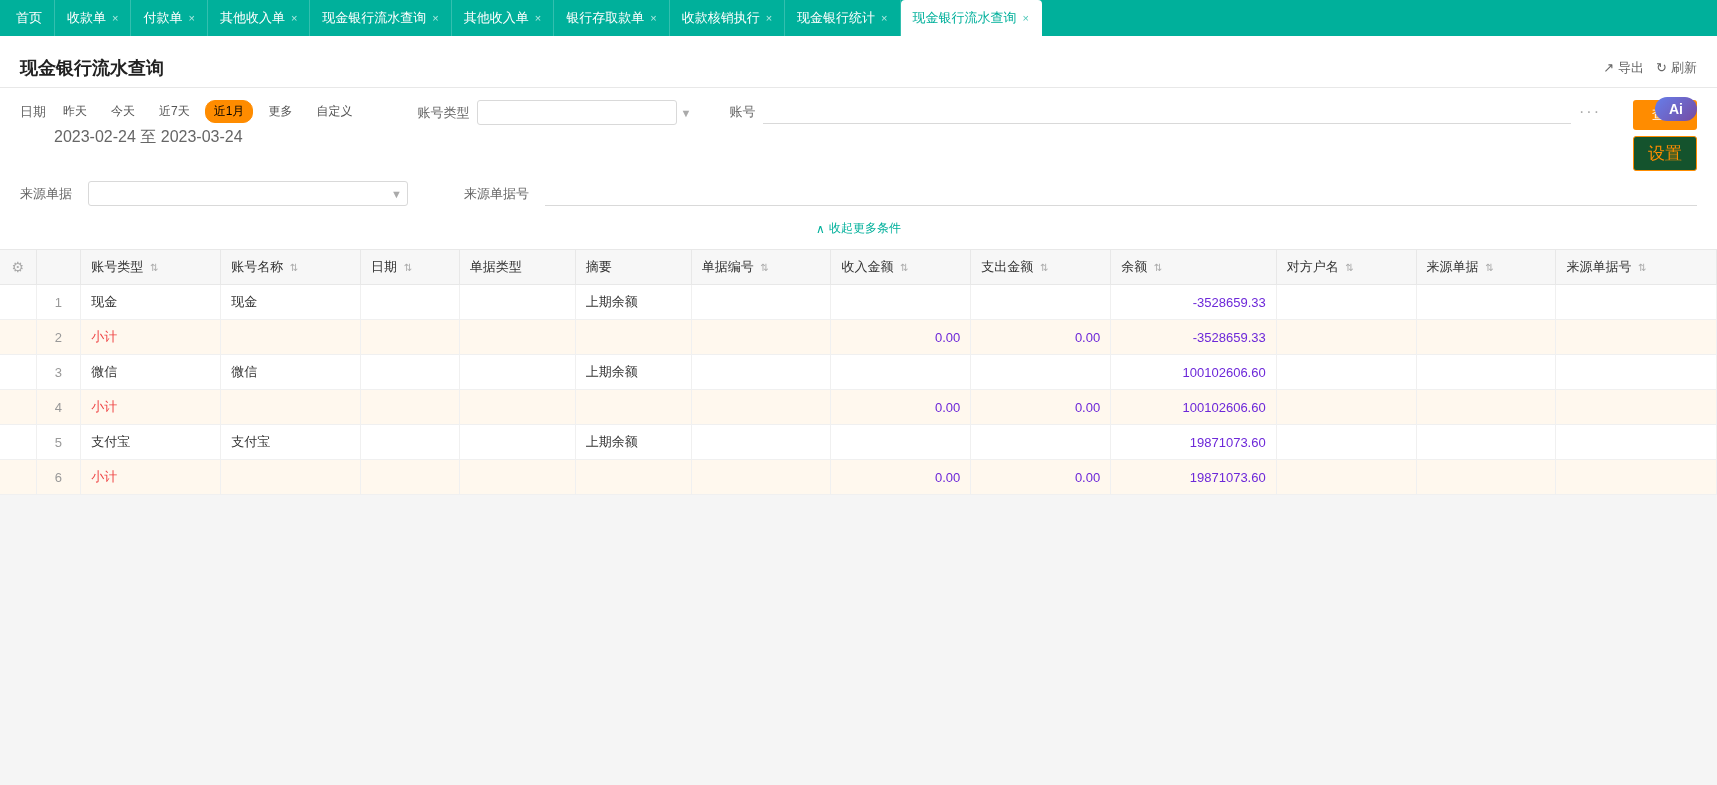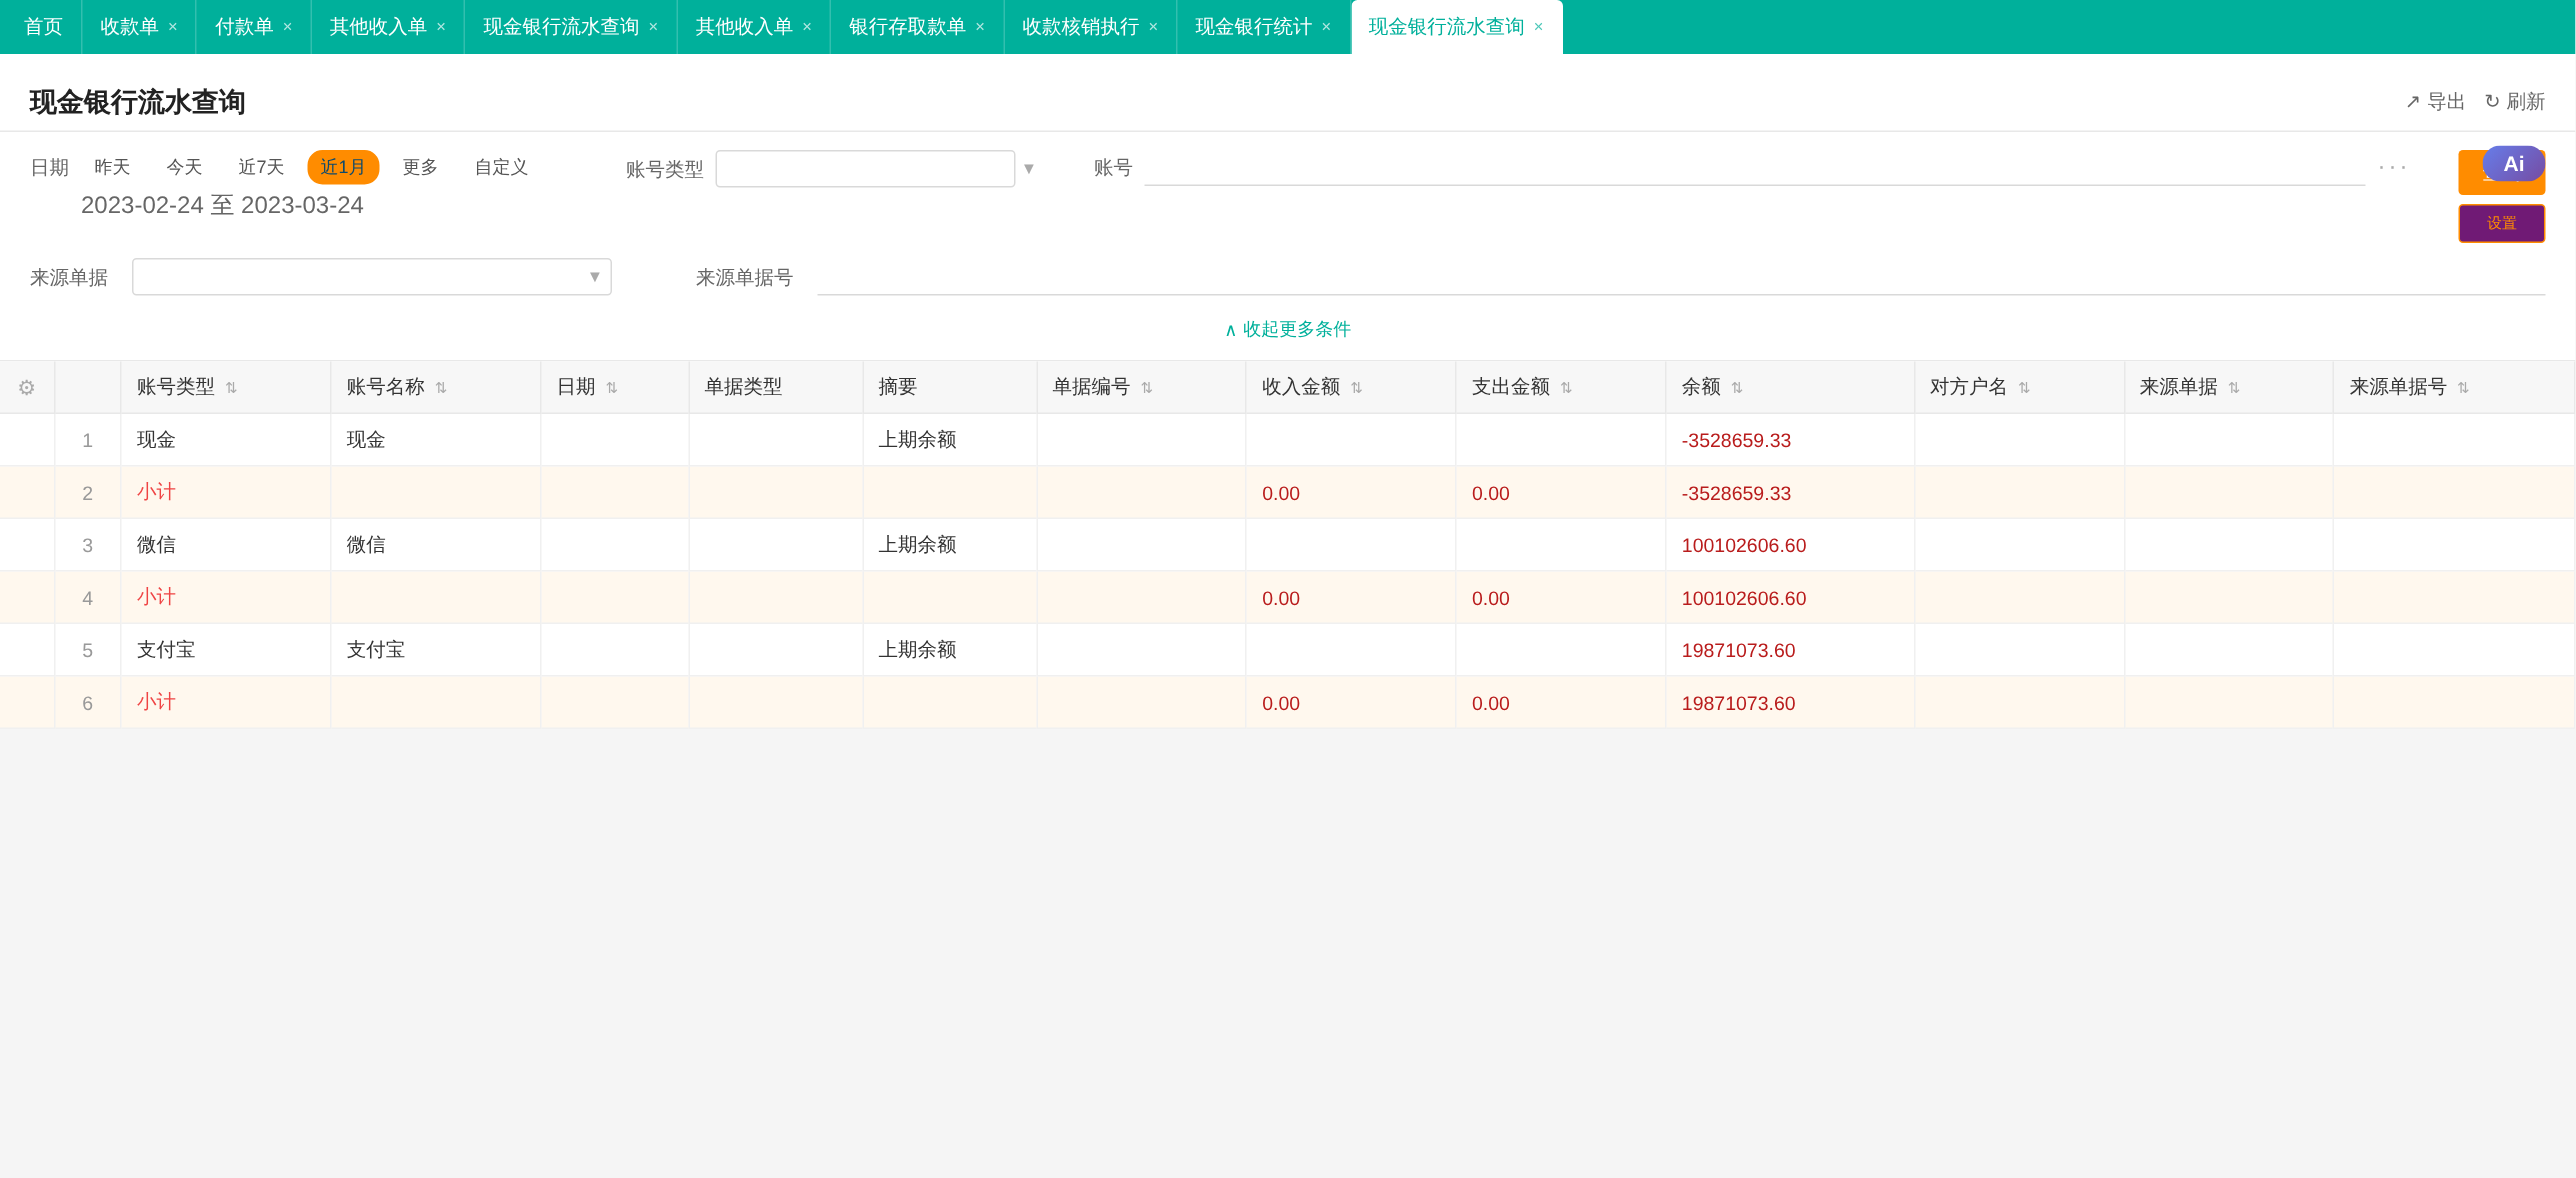--- a/index.html
+++ b/index.html
@@ -95,21 +95,21 @@
       padding: 2px 8px;
       font-size: 12px;
       cursor: pointer;
       border: 1px solid transparent;
       border-radius: 3px;
       color: #555;
       background: transparent;
     }
     .date-btn.active {
       background: #ff8c00;
-      color: #0c4a6e;
+      color: #000000;
       border-color: #ff8c00;
       border-radius: 10px;
     }
     .date-range {
       font-size: 16px;
       color: #666;
       margin-left: 4px;
     }
     .filter-select {
       border: 1px solid #d9d9d9;
@@ -148,26 +148,26 @@
     .btn-query {
       background: #ff8c00;
       color: #fff;
       border: none;
       border-radius: 3px;
       padding: 6px 16px;
       font-size: 13px;
       cursor: pointer;
     }
     .btn-settings {
-      background: #701a75;
+      background: #14532d;
       color: #ff8c00;
       border: 1px solid #ff8c00;
       border-radius: 3px;
       padding: 5px 14px;
-      font-size: 10px;
+      font-size: 17px;
       cursor: pointer;
     }
     .more-dots {
       color: #aaa;
       font-size: 16px;
       cursor: pointer;
       letter-spacing: 2px;
     }
     .collapse-bar {
       display: flex;
@@ -219,22 +219,22 @@
     tbody tr.subtotal {
       background: #fff8ee;
     }
     tbody td {
       padding: 8px 10px;
       color: #333;
       border-right: 1px solid #f0f0f0;
       white-space: nowrap;
     }
     tbody td.num-cell {
-      text-align: left;
-      color: #b91c1c;
+      text-align: right;
+      color: #6d28d9;
     }
     tbody td.idx {
       color: #999;
       text-align: center;
     }
     tbody td.subtotal-label {
       color: #ef4444;
       font-weight: normal;
     }
     .gear-icon {

